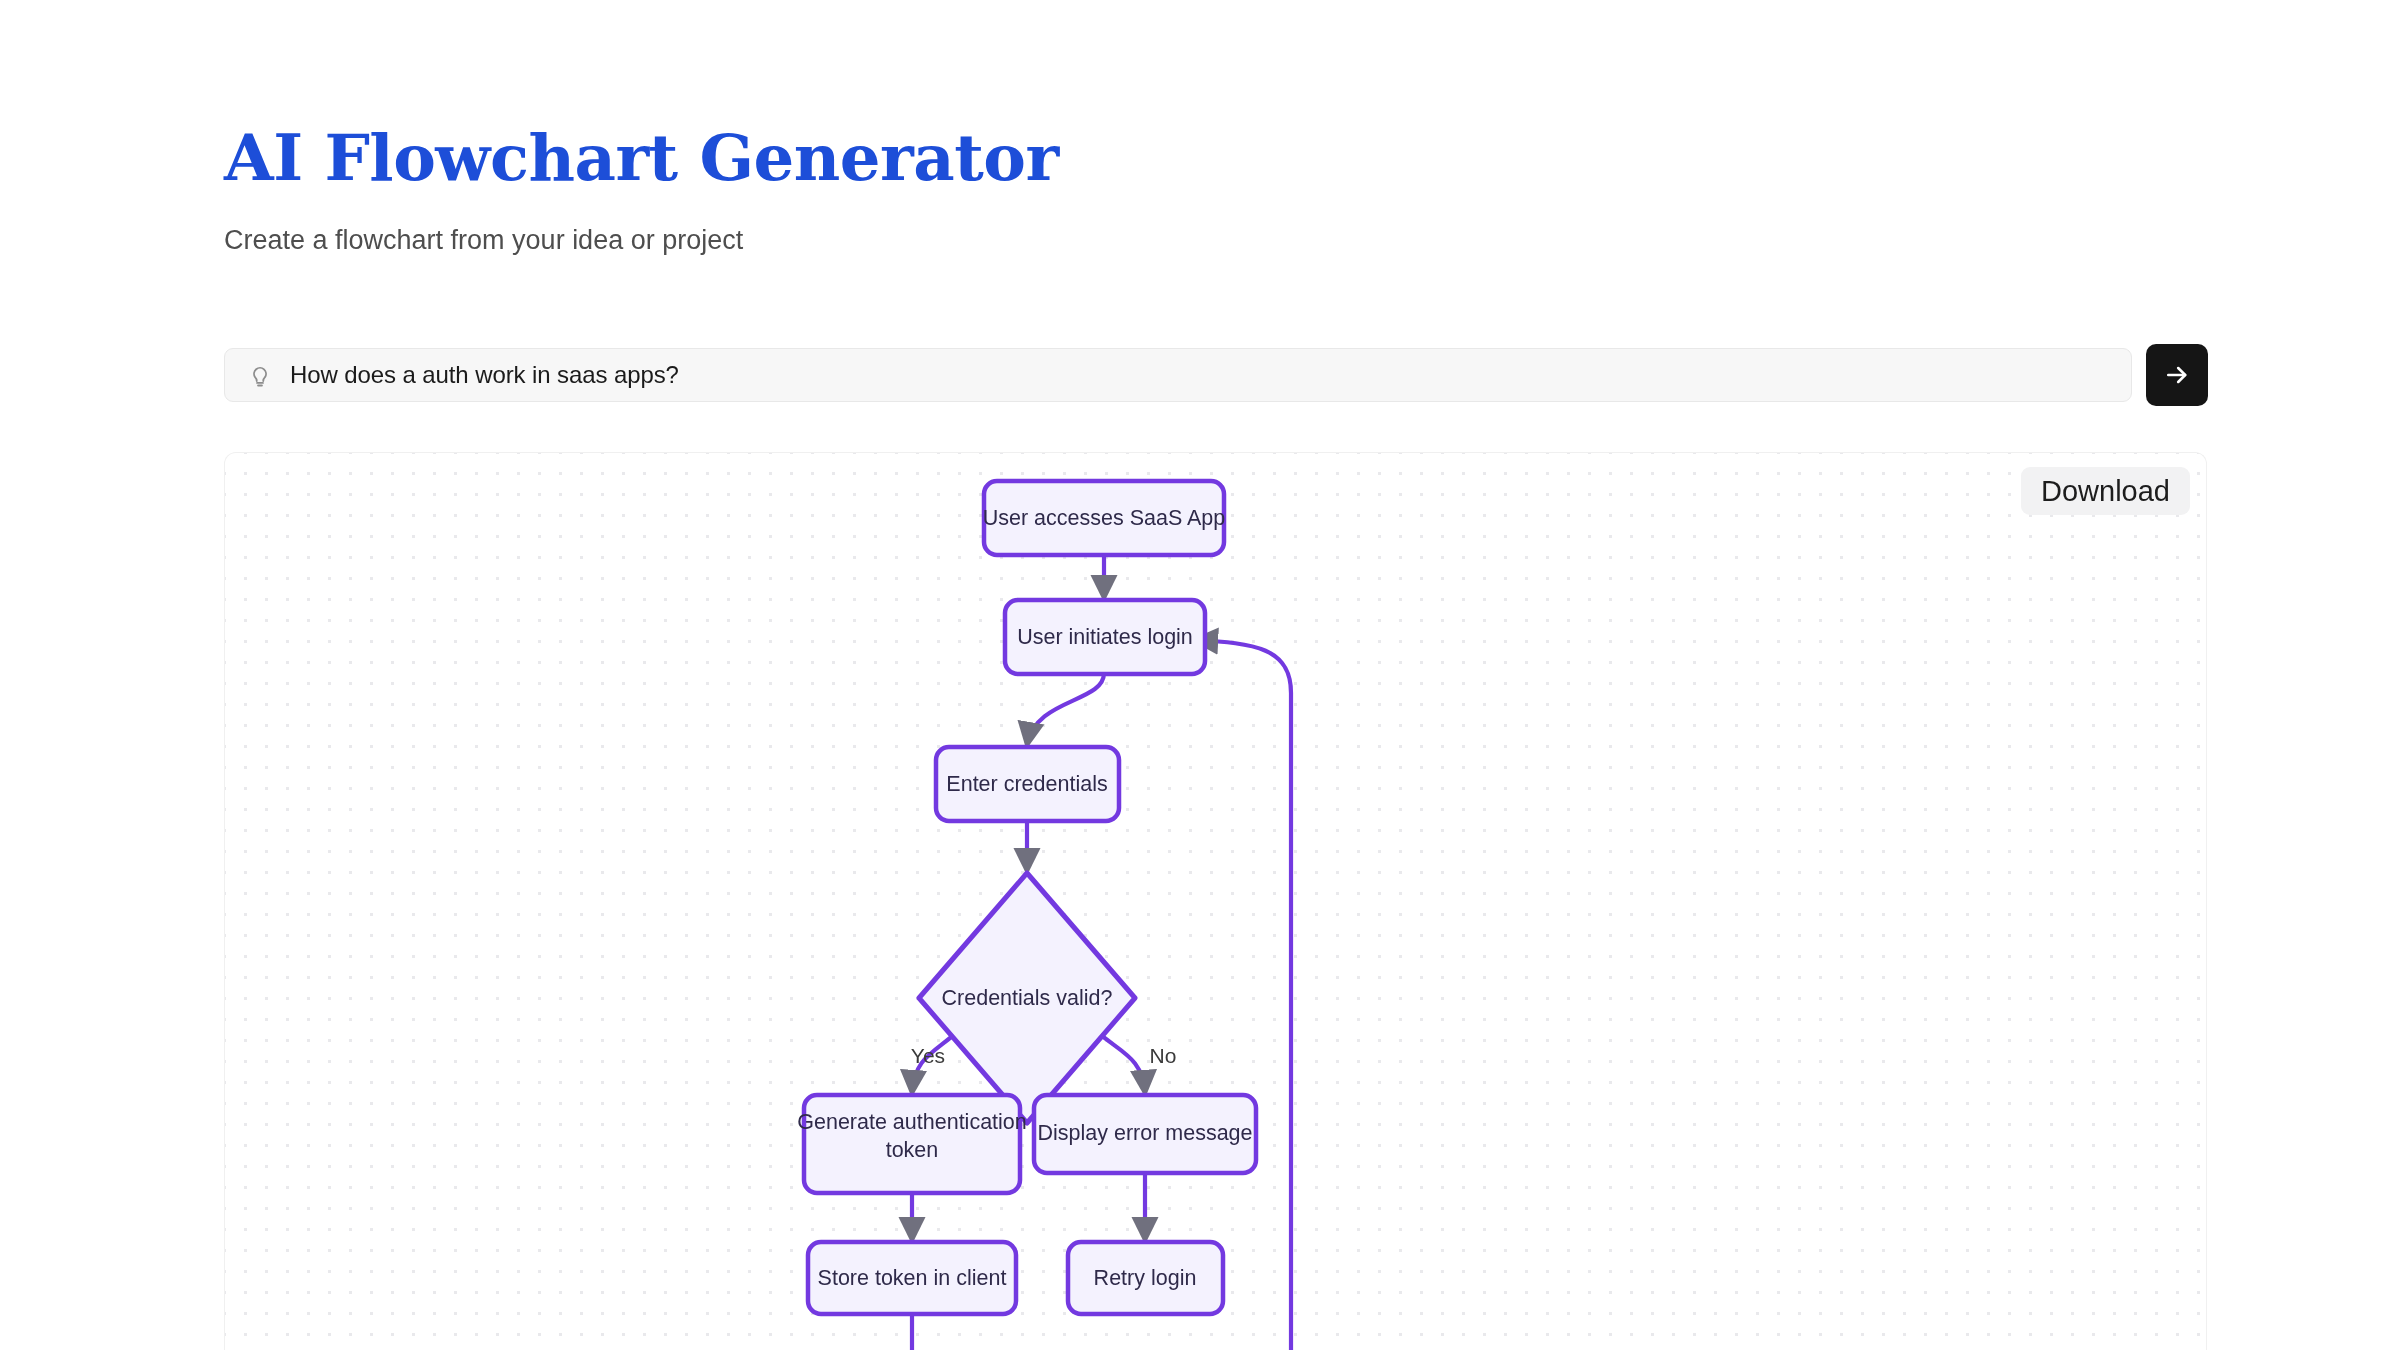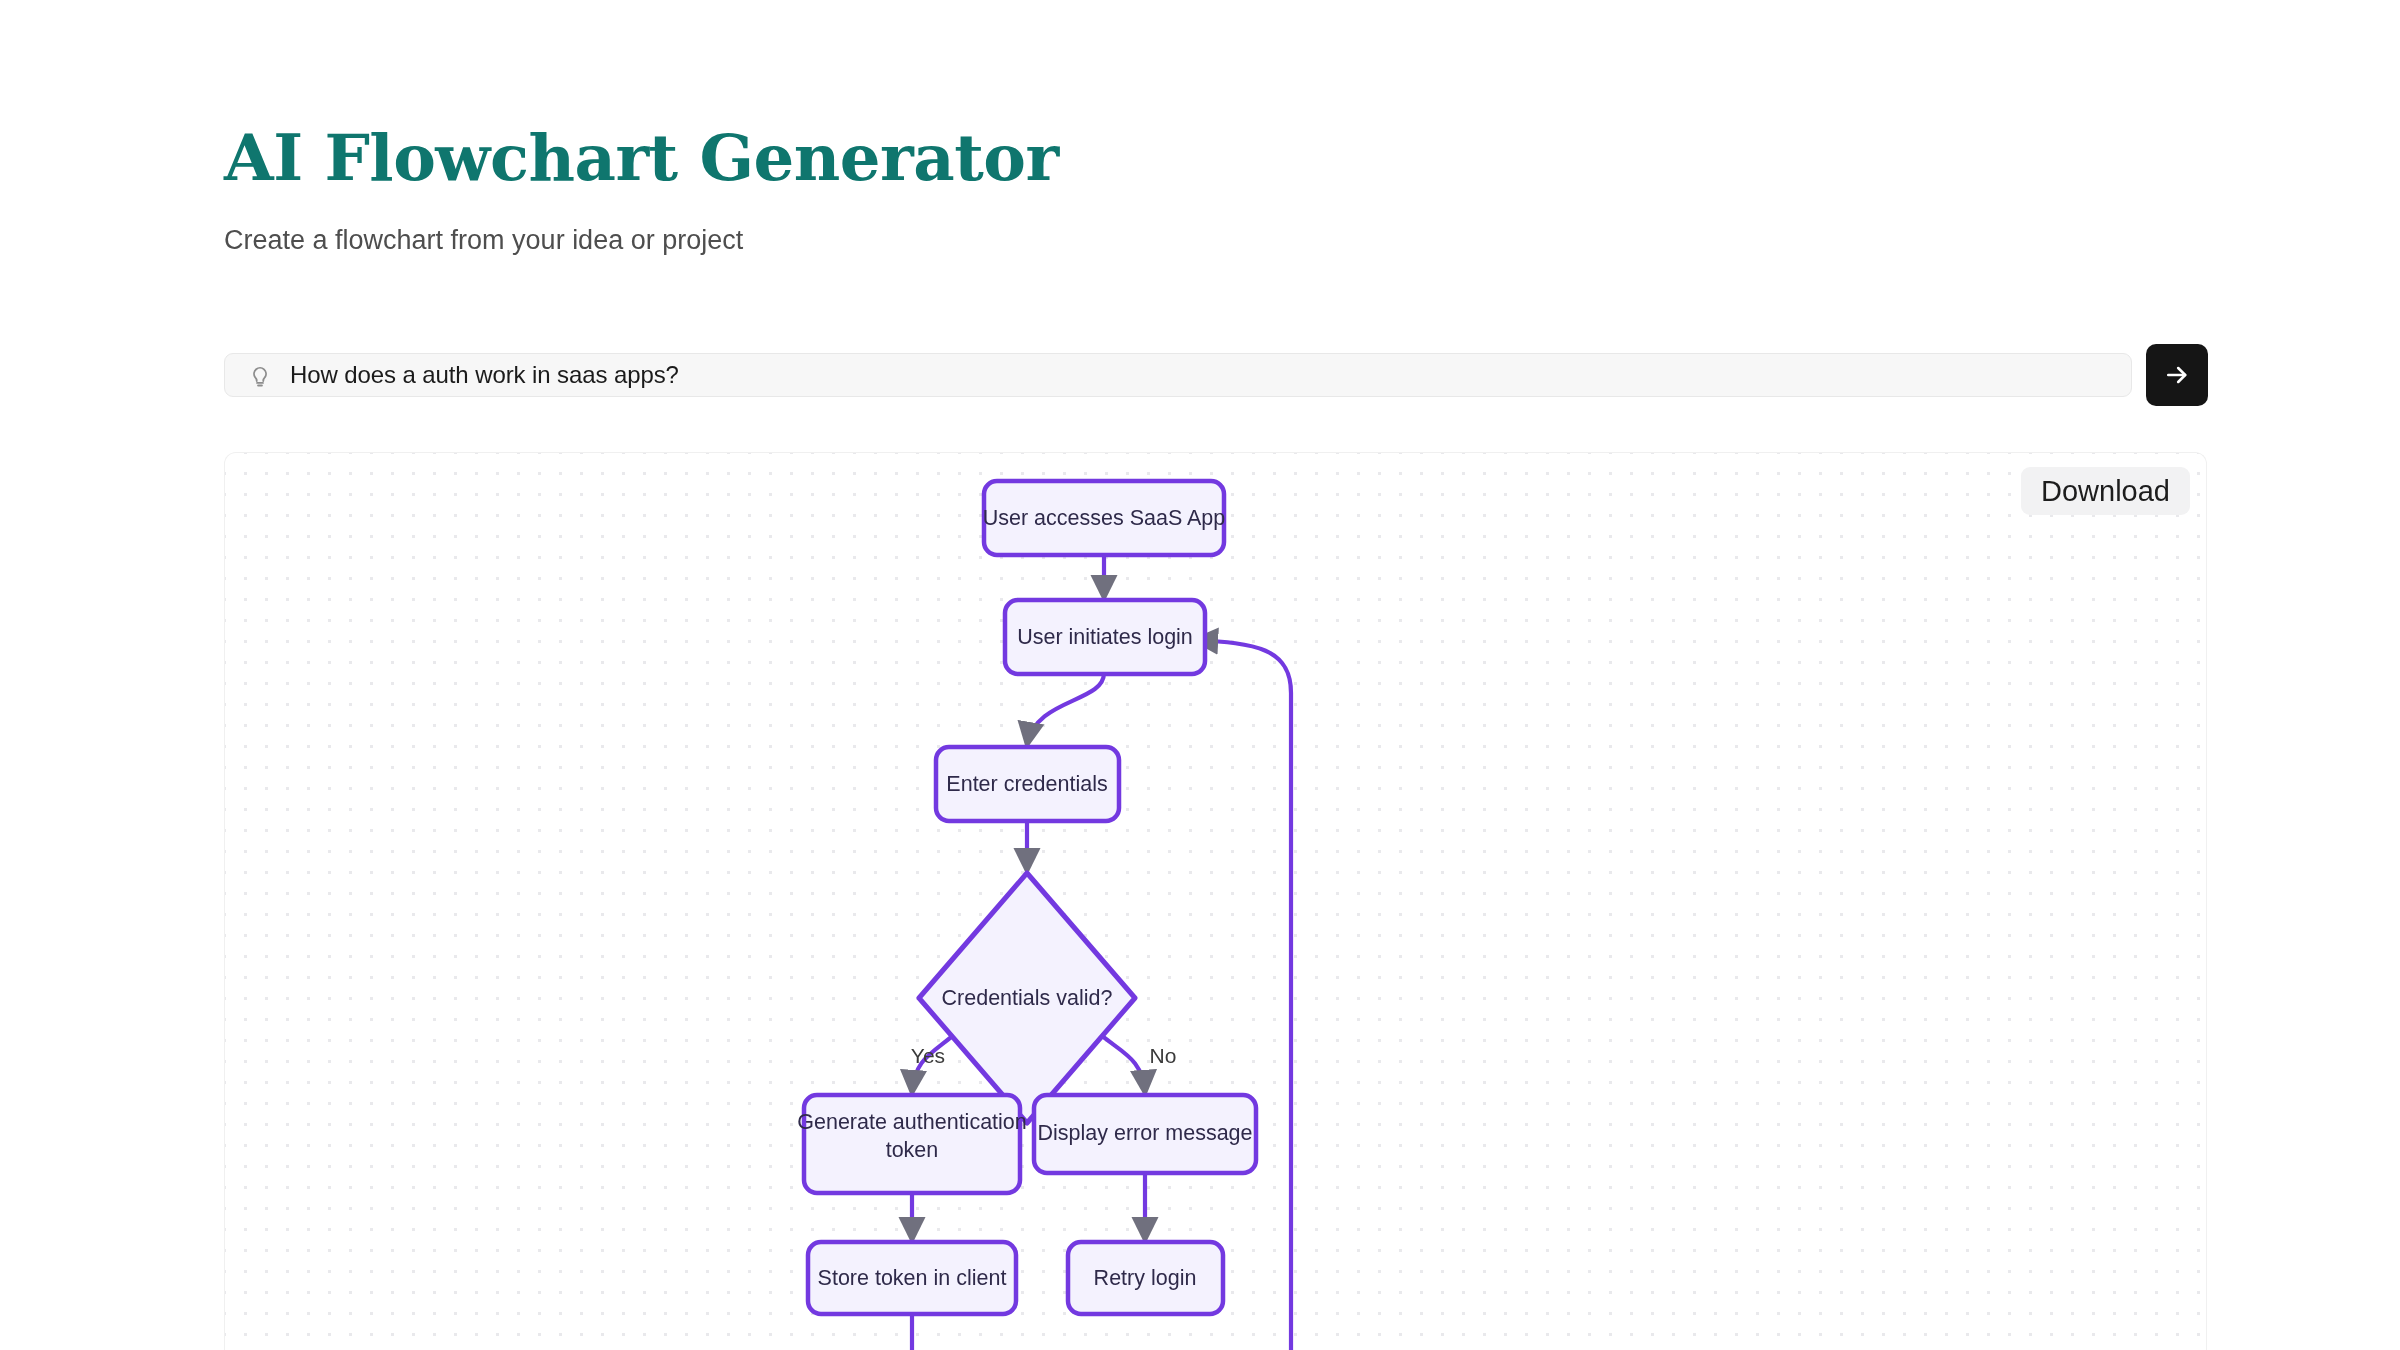--- a/index.html
+++ b/index.html
@@ -24,21 +24,21 @@
     position: absolute;
     left: 224px;
     top: 124px;
     width: 2000px;
   }
 
   .page-title {
     font-family: "DejaVu Serif", "Liberation Serif", serif;
     font-size: 64px;
     font-weight: 700;
-    color: #0f766e;
+    color: #1d4ed8;
     letter-spacing: -0.5px;
     line-height: 1.05;
     white-space: nowrap;
   }
 
   .page-subtitle {
     margin-top: 33px;
     font-size: 27px;
     font-weight: 400;
     color: #4e4e4e;
@@ -53,21 +53,21 @@
     top: 344px;
     width: 1984px;
     height: 62px;
     display: flex;
     align-items: center;
     gap: 14px;
   }
 
   .search-box {
     flex: 1 1 auto;
-    height: 44px;
+    height: 54px;
     background: #f7f7f7;
     border: 1px solid #e8e8e8;
     border-radius: 9px;
     display: flex;
     align-items: center;
     padding: 16px 22px;
     gap: 17px;
   }
 
   .bulb-icon {

